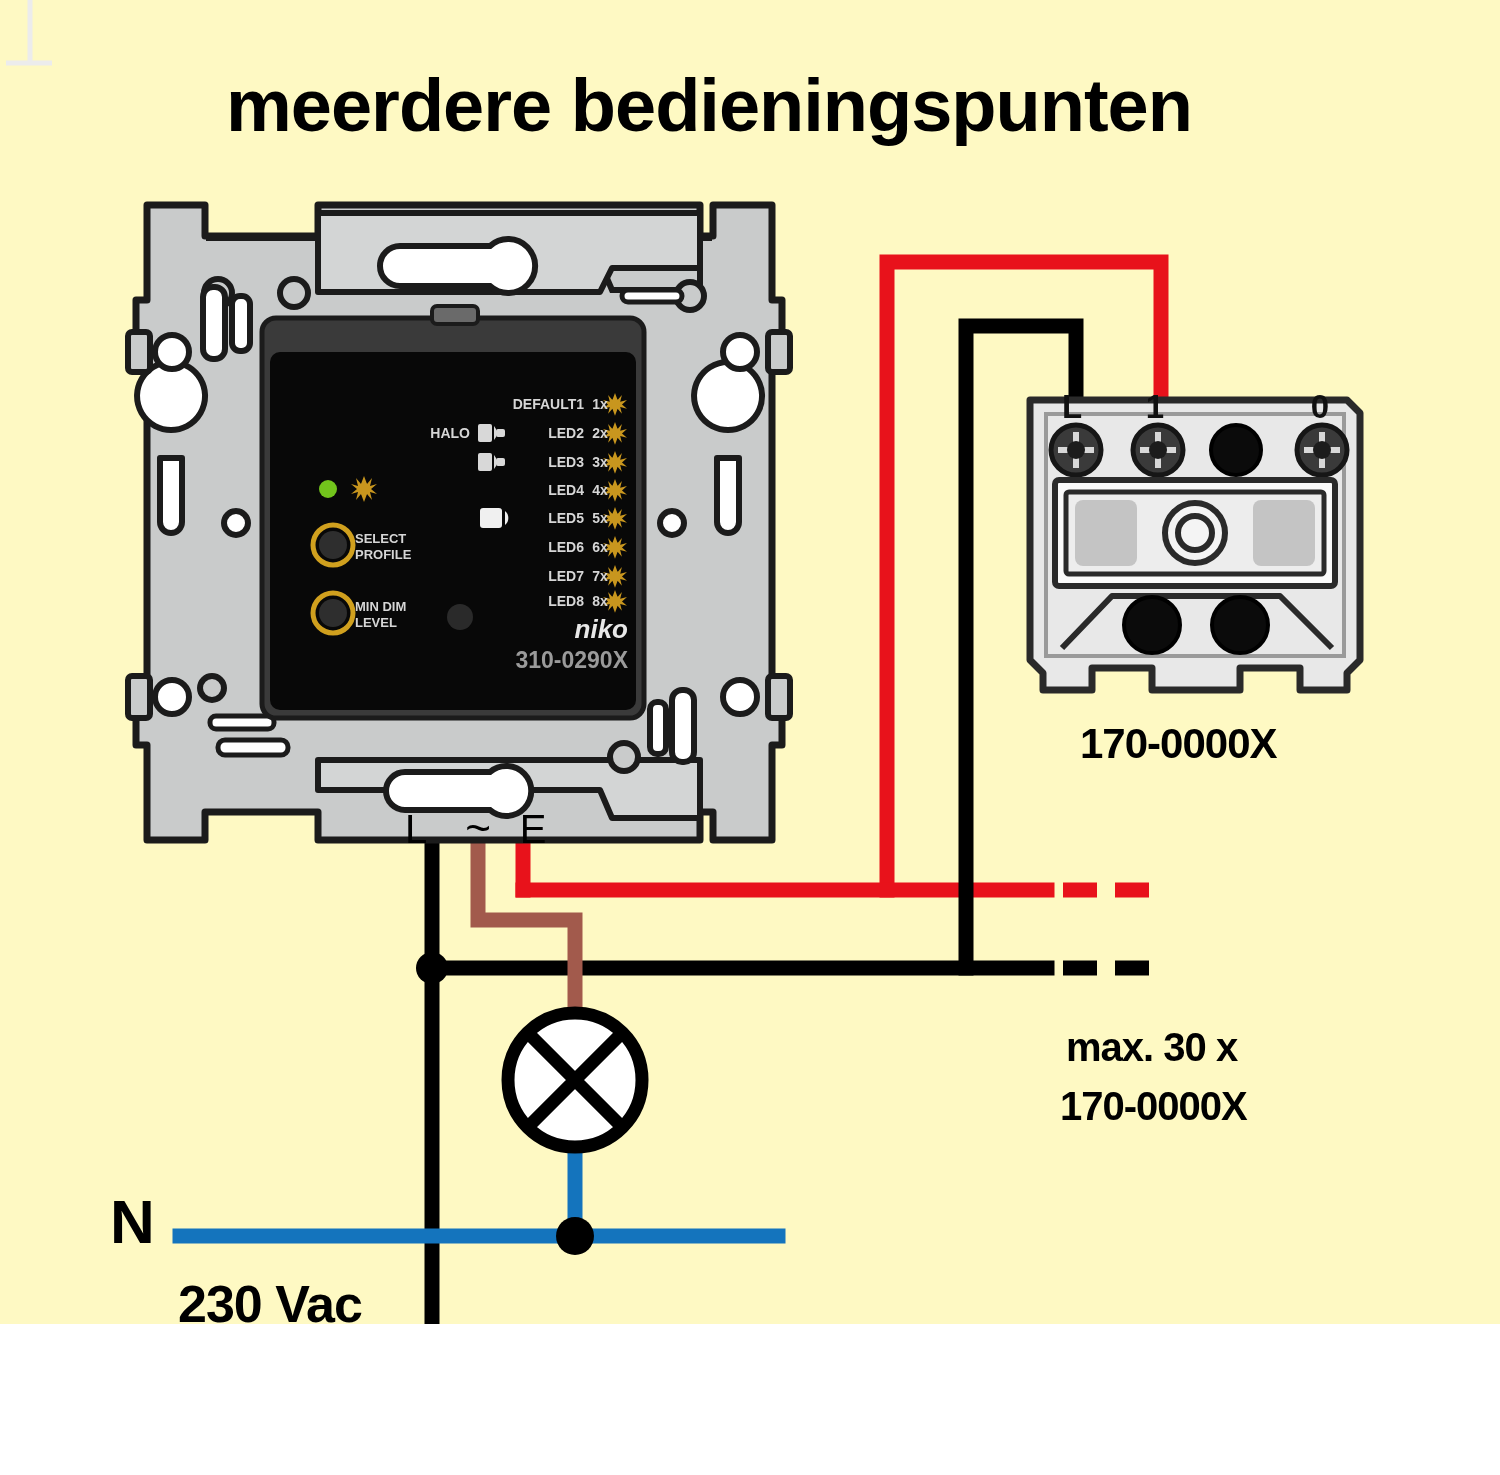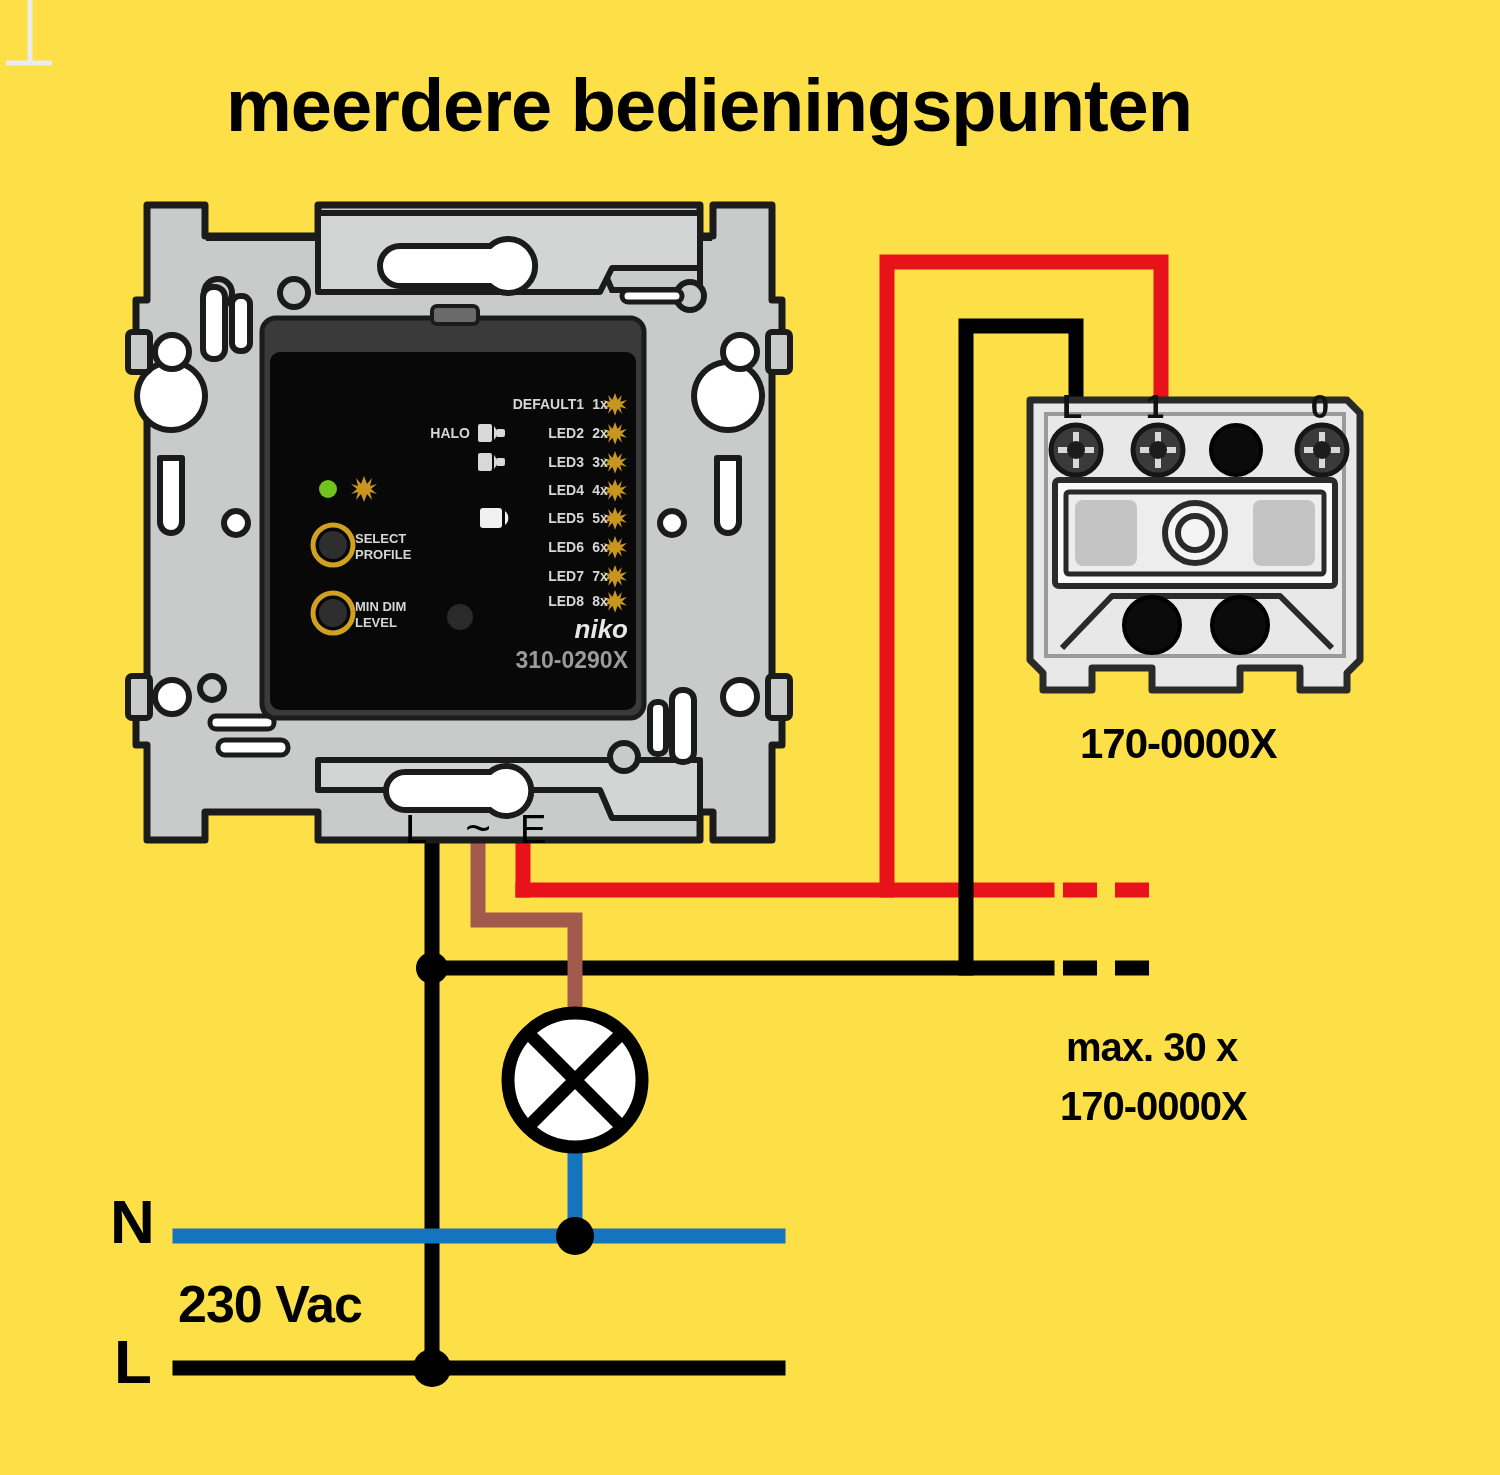--- a/index.html
+++ b/index.html
@@ -7,22 +7,22 @@
     margin: 0;
     padding: 0;
     background: #ffffff;
   }
   body {
     font-family: "Liberation Sans", sans-serif;
   }
   #stage {
     position: relative;
     width: 1500px;
-    height: 1475px;
-    background: #fde047;
+    height: 1324px;
+    background: #fef9c3;
     overflow: hidden;
   }
   #diagram-svg {
     position: absolute;
     left: 0;
     top: 0;
     width: 1500px;
     height: 1475px;
     display: block;
   }

